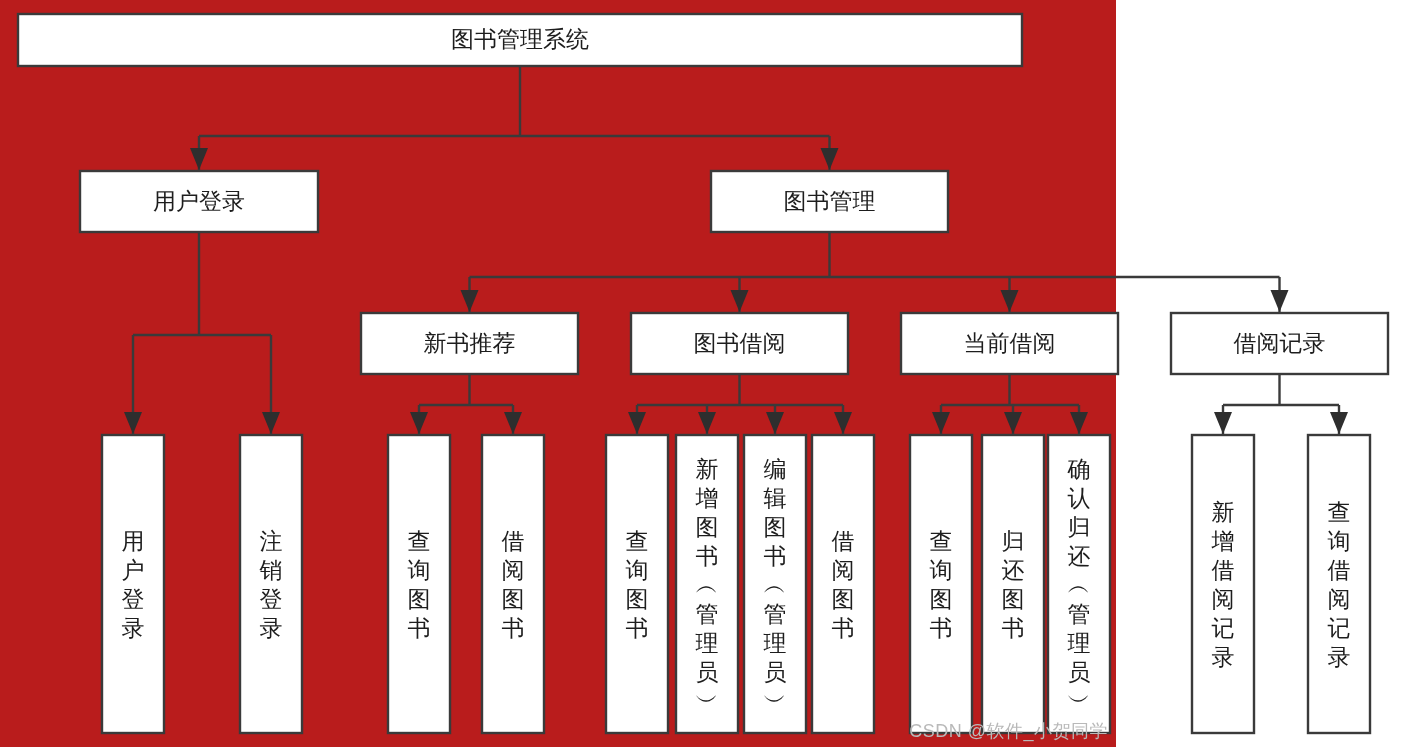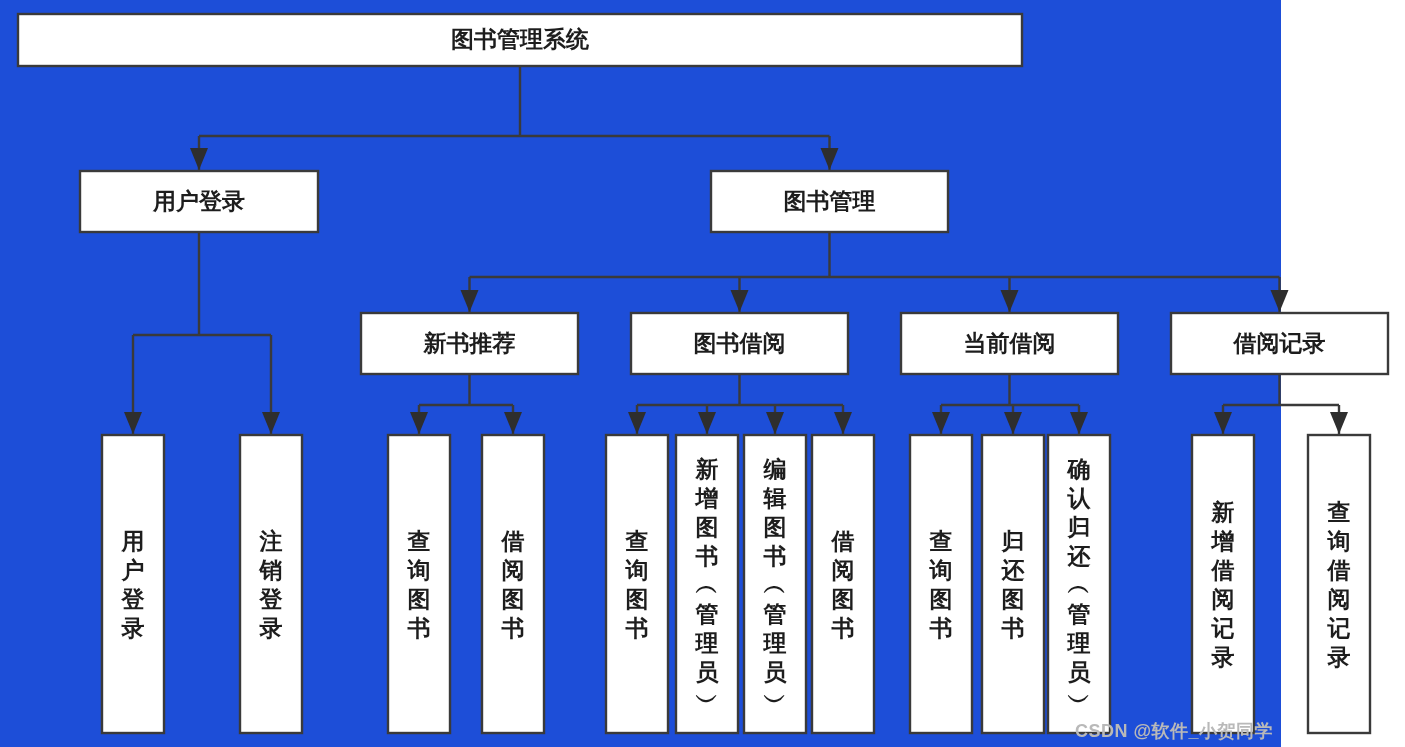--- a/index.html
+++ b/index.html
@@ -8,24 +8,23 @@
     background: #ffffff;
   }
   body {
     width: 1405px;
     height: 747px;
     font-family: "Liberation Sans", "DejaVu Sans", sans-serif;
     overflow: hidden;
   }
   #diagram-root {
     position: relative;
-    width: 1281px;
+    width: 1116px;
     height: 747px;
-    background: #1d4ed8;
-    font-weight: bold;
+    background: #b91c1c;
   }
   svg#flow {
     position: absolute;
     left: 0;
     top: 0;
     width: 1405px;
     height: 747px;
     display: block;
   }
   .node-rect {

